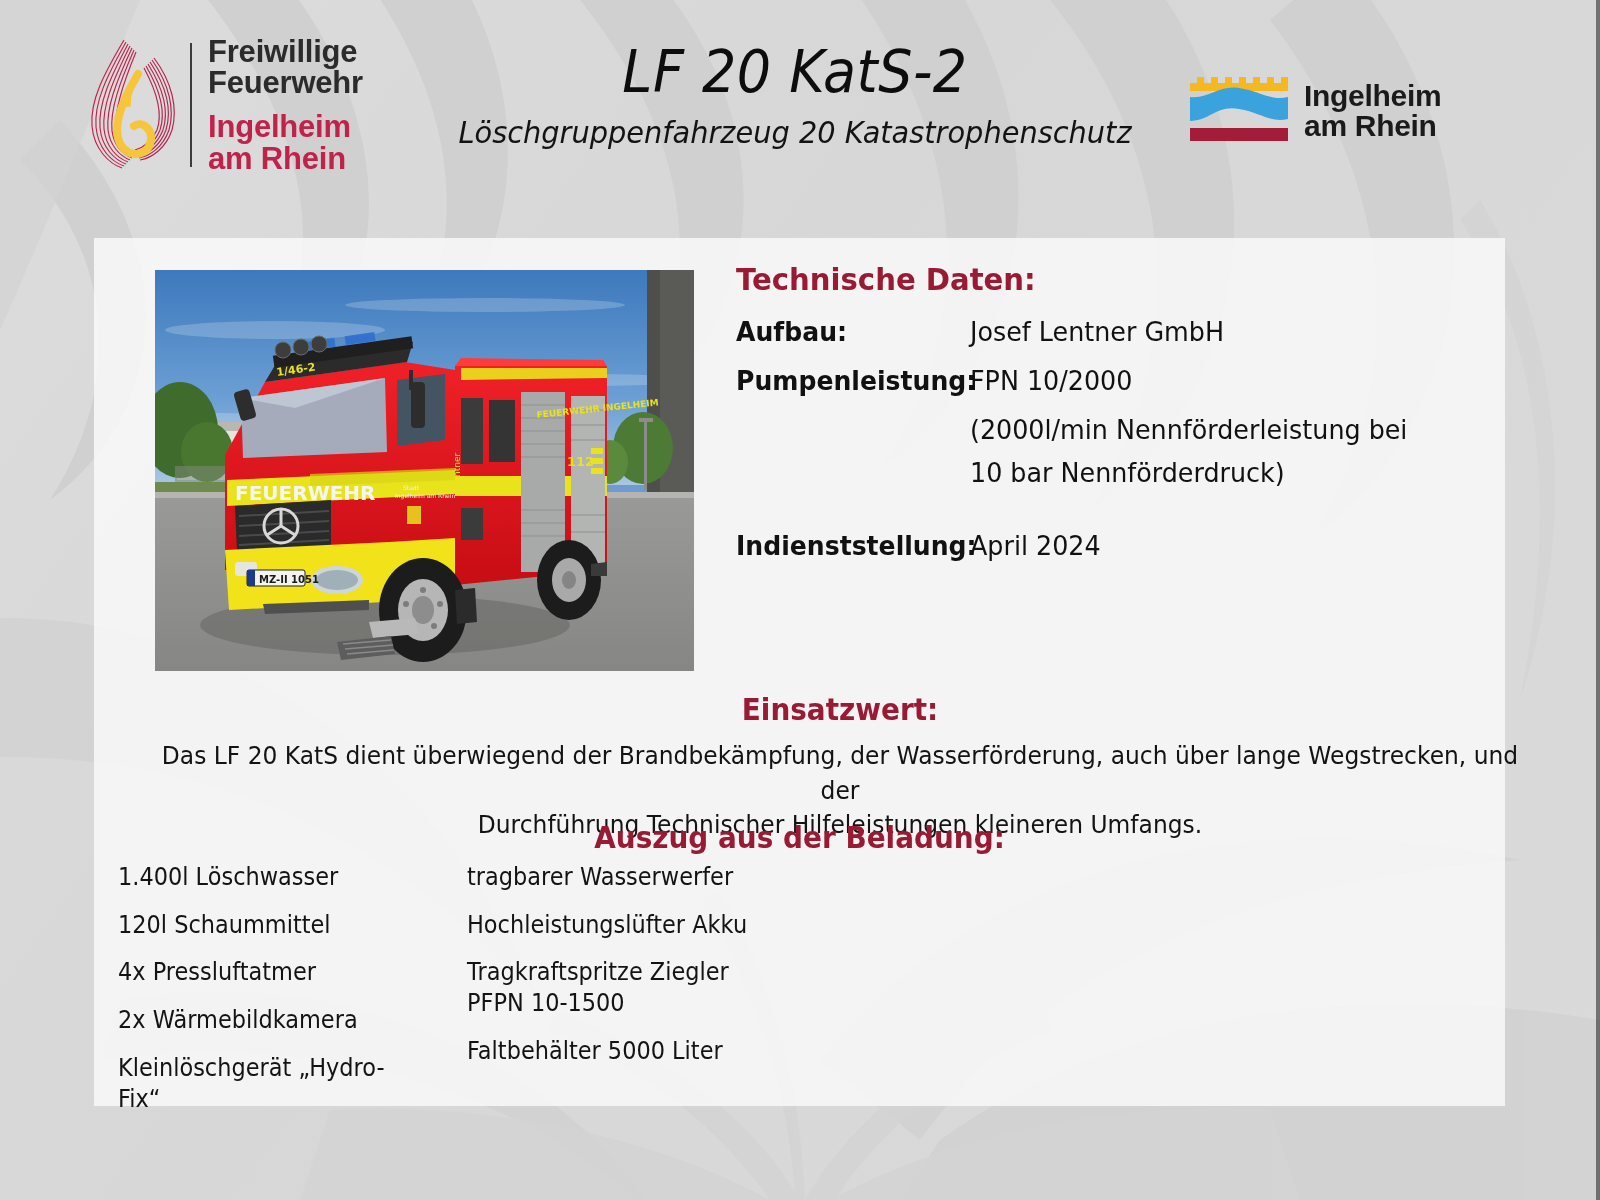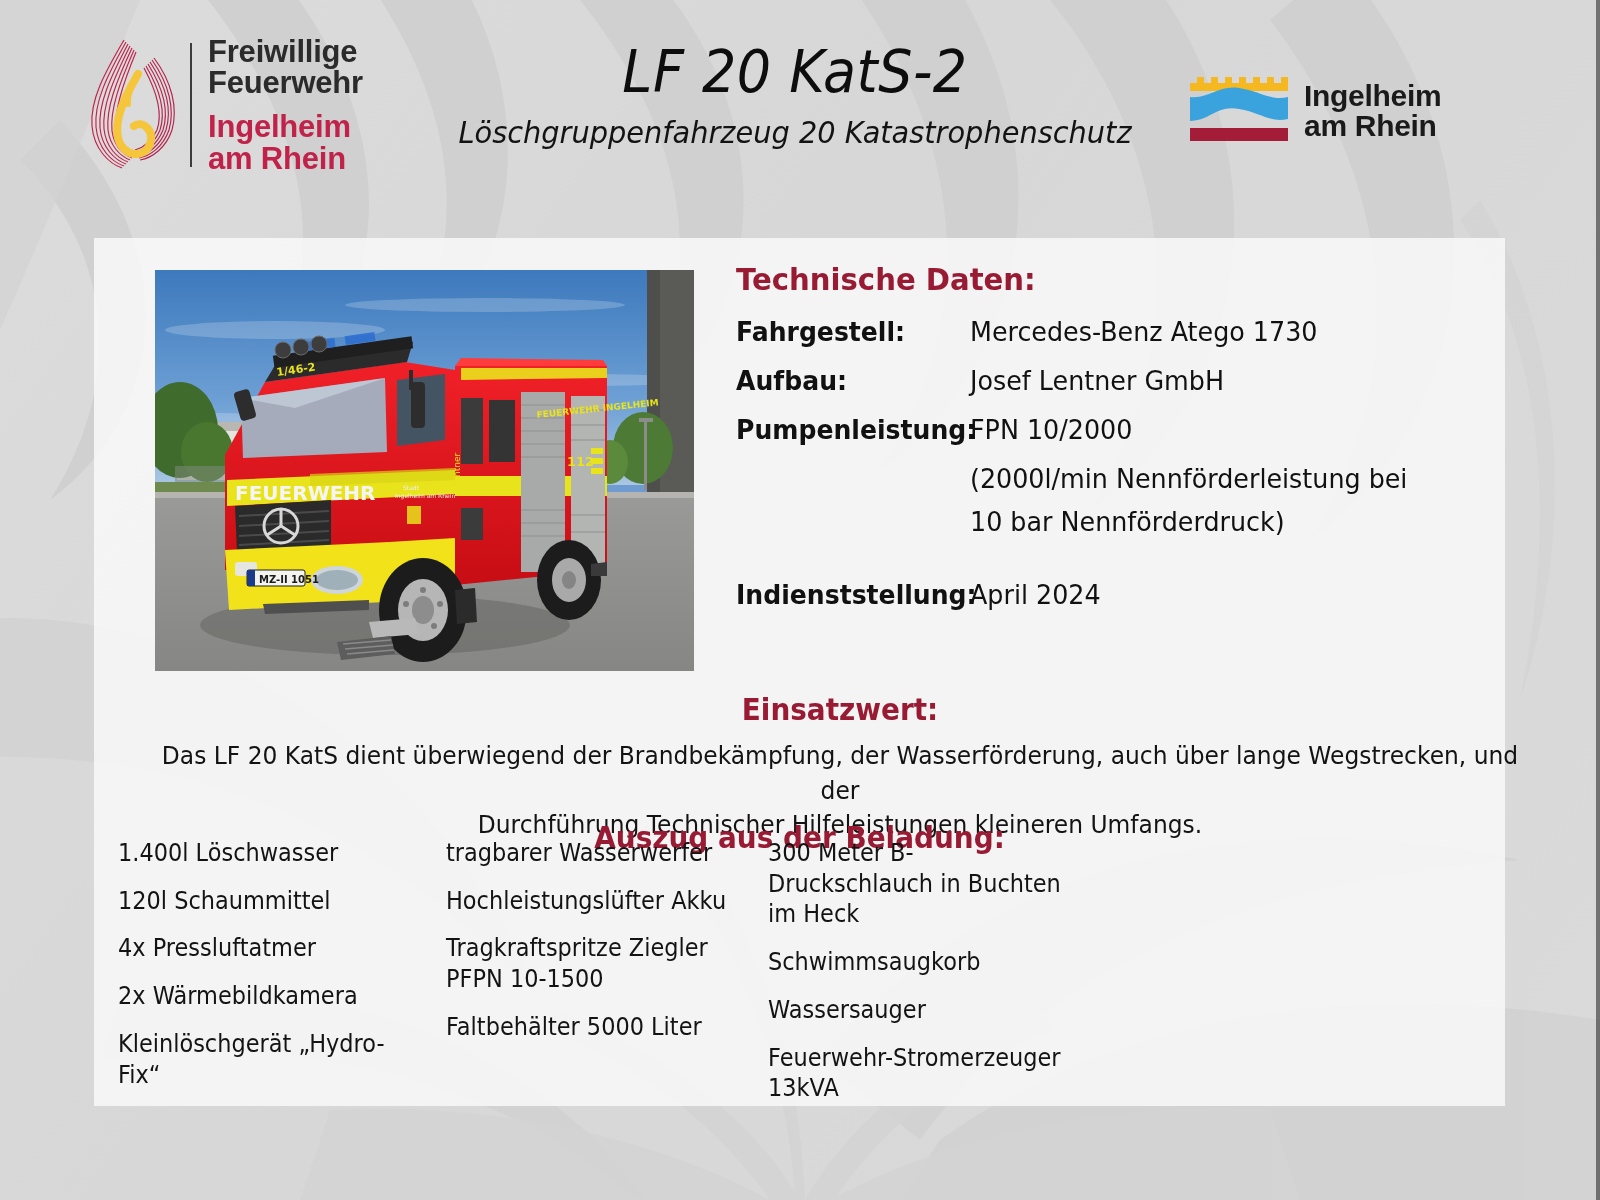--- a/index.html
+++ b/index.html
@@ -223,28 +223,28 @@
     text-align: center;
     font-size: 30px;
     font-weight: 700;
     color: #991a33;
     font-family: "DejaVu Sans", sans-serif;
     transform: scaleX(0.93);
   }
   #beladung-cols {
     position: absolute;
     left: 118px;
-    top: 838px;
+    top: 862px;
     width: 1380px;
     display: flex;
     align-items: flex-start;
   }
   .bel-col { flex: 0 0 auto; }
   #bel-col-0 { width: 328px; }
-  #bel-col-1 { width: 322px; }
+  #bel-col-1 { width: 322px; margin-left: 21px; }
   #bel-col-2 { width: 330px; }
   #bel-col-3 { width: 320px; }
   .bel-item {
     font-size: 24px;
     color: #131313;
     line-height: 1.28;
     margin-bottom: 17px;
     font-family: "DejaVu Sans", sans-serif;
     transform: scaleX(0.935);
     transform-origin: left top;
@@ -534,24 +534,20 @@
 
     <path d="M300 320 L320 318 L322 352 L302 354 Z" fill="#2b2b2b"></path>
 
     <path d="M452 292 L452 306 L436 306 L436 294 Z" fill="#3a3a3a"></path>
   </svg>
 </div>
 
 <div id="tech-section">
   <div id="tech-heading">Technische Daten:</div>
 
-  <div class="tech-row">
-    <div class="tech-label">Fahrgestell:</div>
-    <div class="tech-value">Mercedes-Benz Atego 1730</div>
-  </div>
 
   <div class="tech-row">
     <div class="tech-label">Aufbau:</div>
     <div class="tech-value">Josef Lentner GmbH</div>
   </div>
 
   <div class="tech-row">
     <div class="tech-label">Pumpenleistung:</div>
     <div class="tech-value">FPN 10/2000</div>
   </div>
@@ -585,22 +581,16 @@
     <div class="bel-item">Kleinlöschgerät „Hydro-Fix“</div>
   </div>
 
   <div class="bel-col" id="bel-col-1">
     <div class="bel-item">tragbarer Wasserwerfer</div>
     <div class="bel-item">Hochleistungslüfter Akku</div>
     <div class="bel-item">Tragkraftspritze Ziegler PFPN 10-1500</div>
     <div class="bel-item">Faltbehälter 5000 Liter</div>
   </div>
 
-  <div class="bel-col" id="bel-col-2">
-    <div class="bel-item">300 Meter B-Druckschlauch in Buchten im Heck</div>
-    <div class="bel-item">Schwimmsaugkorb</div>
-    <div class="bel-item">Wassersauger</div>
-    <div class="bel-item">Feuerwehr-Stromerzeuger 13kVA</div>
-  </div>
 
 </div>
 
 <div id="right-edge"></div>
 
 </body></html>

